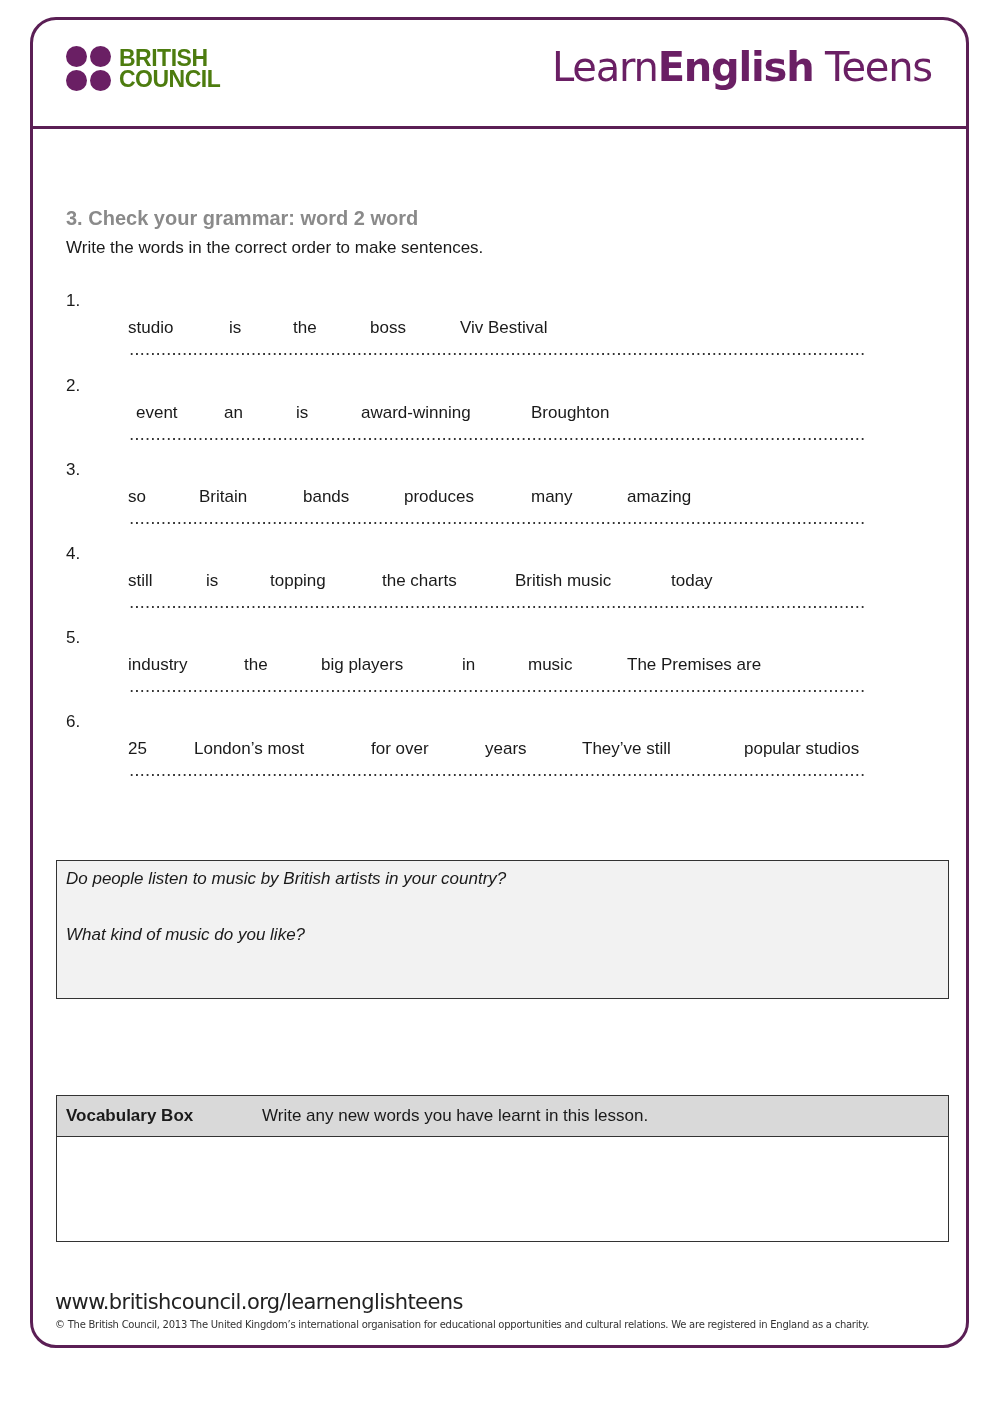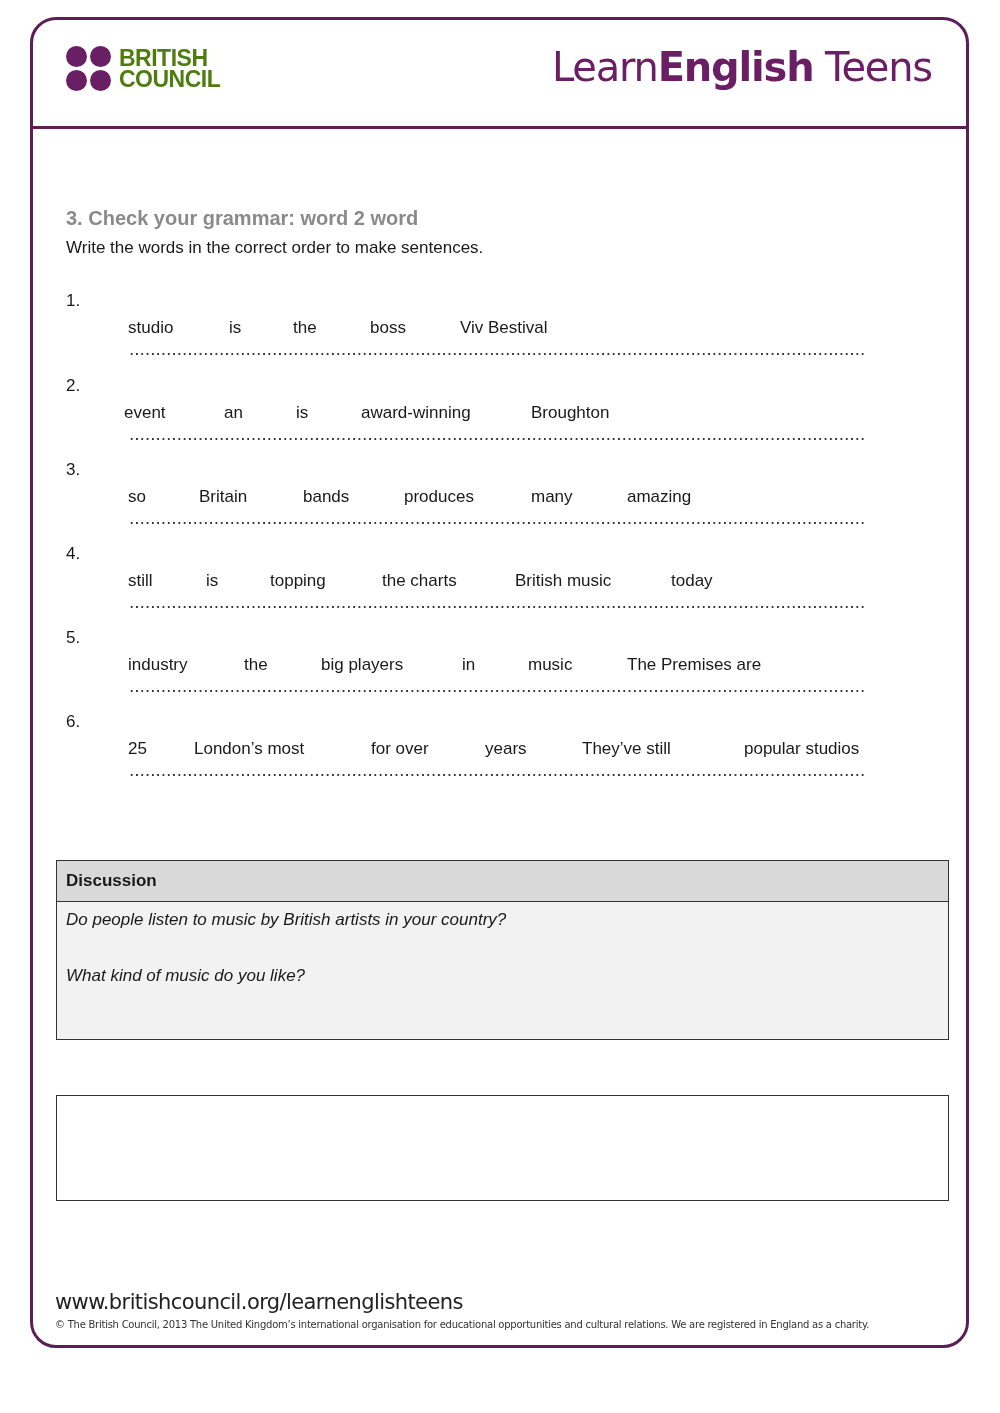--- a/index.html
+++ b/index.html
@@ -78,21 +78,21 @@
   <span class="q-word" style="left:62px">studio</span>
   <span class="q-word" style="left:163px">is</span>
   <span class="q-word" style="left:227px">the</span>
   <span class="q-word" style="left:304px">boss</span>
   <span class="q-word" style="left:394px">Viv Bestival</span>
 </div>
 <div class="answer-line" style="top:353px"></div>
 
 <div class="q-row" style="top:376px">
   <span class="q-num">2.</span>
-  <span class="q-word" style="left:58px">event</span>
+  <span class="q-word" style="left:70px">event</span>
   <span class="q-word" style="left:158px">an</span>
   <span class="q-word" style="left:230px">is</span>
   <span class="q-word" style="left:295px">award-winning</span>
   <span class="q-word" style="left:465px">Broughton</span>
 </div>
 <div class="answer-line" style="top:438px"></div>
 
 <div class="q-row" style="top:460px">
   <span class="q-num">3.</span>
   <span class="q-word" style="left:62px">so</span>
@@ -131,27 +131,28 @@
   <span class="q-word" style="left:62px">25</span>
   <span class="q-word" style="left:128px">London’s most</span>
   <span class="q-word" style="left:305px">for over</span>
   <span class="q-word" style="left:419px">years</span>
   <span class="q-word" style="left:516px">They’ve still</span>
   <span class="q-word" style="left:678px">popular studios</span>
 </div>
 <div class="answer-line" style="top:774px"></div>
 
 <div class="box" style="top:860px">
-  <div class="box-head">
-    <span class="title">Discussion</span>
-  </div>
   <div class="disc-body">
     <div class="q1">Do people listen to music by British artists in your country?</div>
     <div class="q2">What kind of music do you like?</div>
   </div>
 </div>
 
 <div class="box" style="top:1095px">
+  <div class="box-head">
+    <span class="title">Vocabulary Box</span>
+    <span class="subtitle">Write any new words you have learnt in this lesson.</span>
+  </div>
   <div class="vocab-body"></div>
 </div>
 
 <div class="footer-url">www.britishcouncil.org/learnenglishteens</div>
 <div class="footer-copy">© The British Council, 2013 The United Kingdom’s international organisation for educational opportunities and cultural relations. We are registered in England as a charity.</div>
 
 </body></html>

